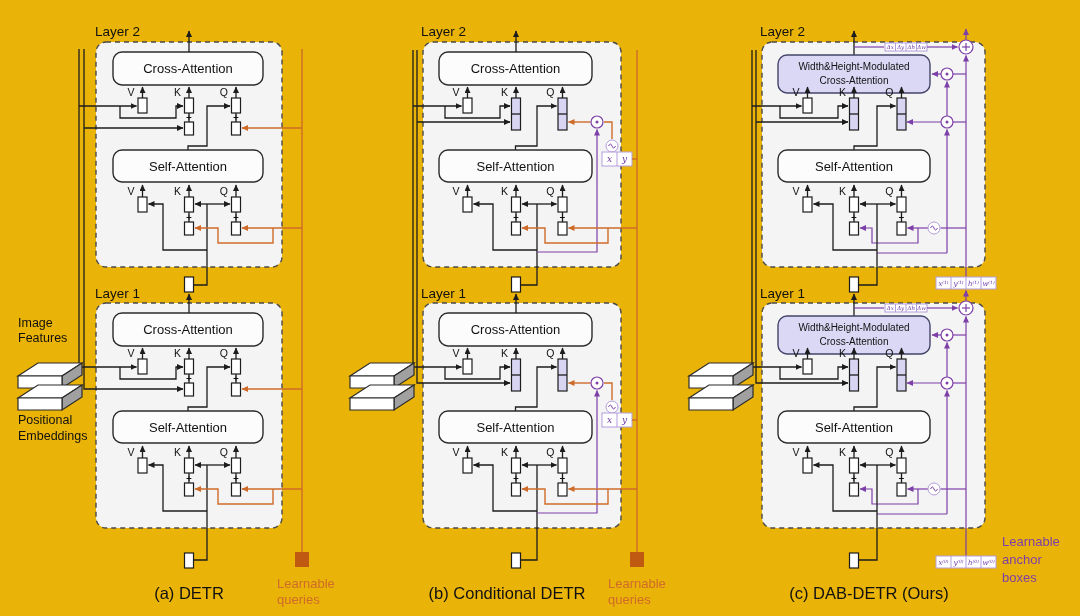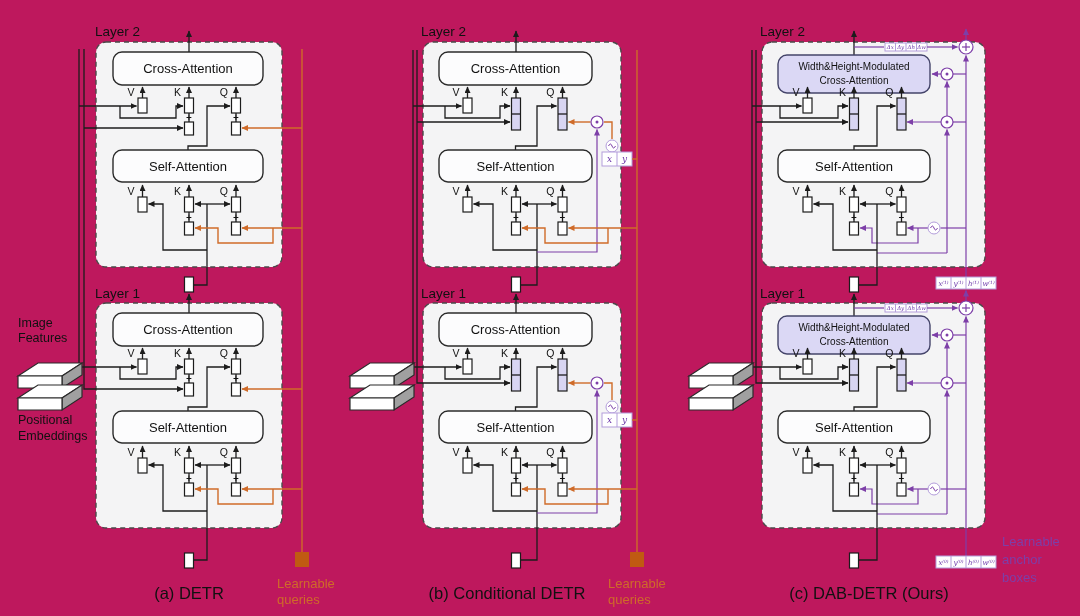--- a/index.html
+++ b/index.html
@@ -1,16 +1,16 @@
 <!DOCTYPE html>
 <html><head>
 <meta charset="utf-8">
 <style>
   html,body{margin:0;padding:0;background:#fff}
-  #fig{position:relative;width:1080px;height:616px;background:#be185d;overflow:hidden}
+  #fig{position:relative;width:1080px;height:616px;background:#eab308;overflow:hidden}
   .lk{stroke:#1c1c1c;stroke-width:1.3;fill:none}
   .lo{stroke:#cf6b29;stroke-width:1.4;fill:none}
   .lp{stroke:#7d3fa8;stroke-width:1.2;fill:none}
   .dashbox{fill:#f4f4f5;stroke:#4a4a4a;stroke-width:1.4;stroke-dasharray:5 4}
   .attn{fill:#fcfcfd;stroke:#2b2b2b;stroke-width:1.4}
   .mod{fill:#dbd8f5;stroke:#44446a;stroke-width:1.4}
   .sb{fill:#fff;stroke:#1c1c1c;stroke-width:1.2}
   .cell{fill:#d8d5f2;stroke:#1c1c1c;stroke-width:1.2}
   .llp{stroke:#b39ddb;stroke-width:1;fill:#fff}
   .oc{stroke:#7d3fa8;stroke-width:1.2;fill:#fff}

